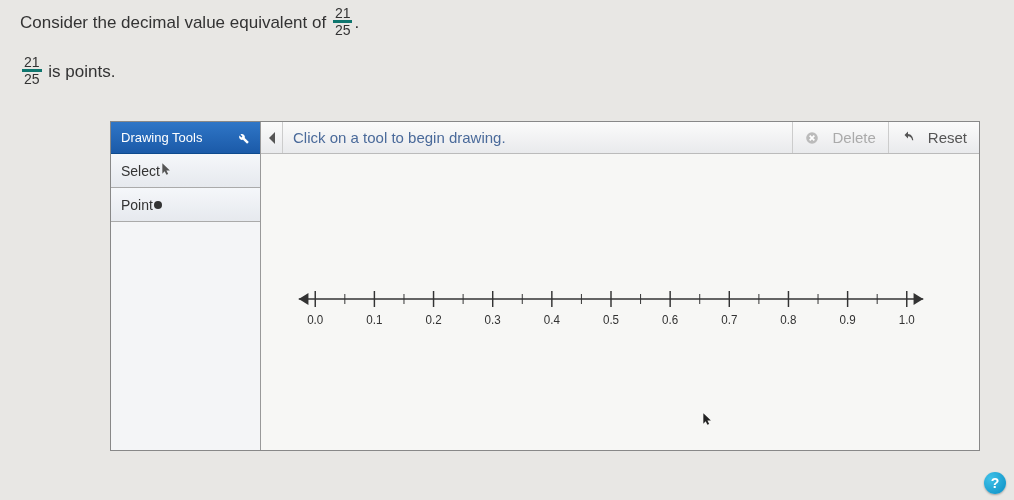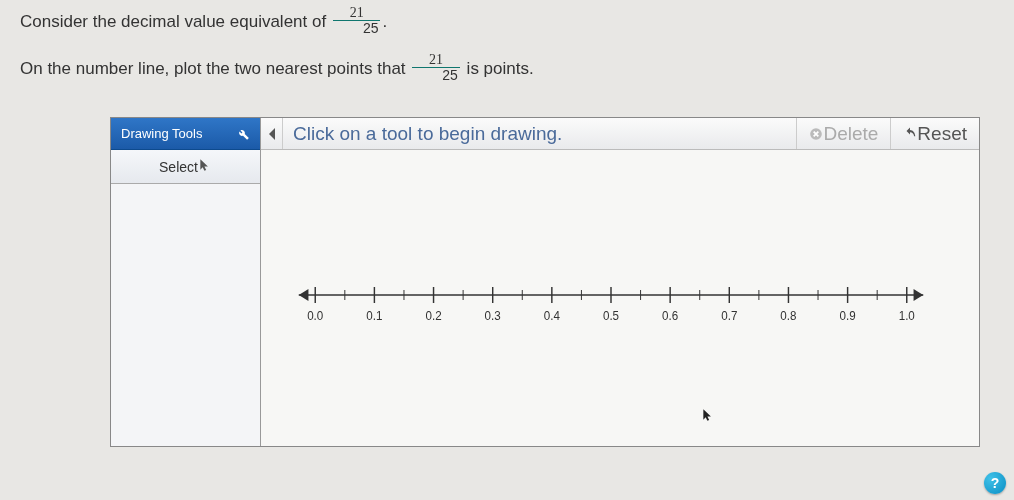--- a/index.html
+++ b/index.html
@@ -25,28 +25,26 @@
       vertical-align: middle;
       text-align: center;
       font-size: 14px;
       line-height: 1;
       position: relative;
       top: -2px;
       margin: 0 2px;
     }
     .fraction .num {
       display: block;
-      border-bottom: 1px solid #0f766e;
+      border-bottom: 3px solid #0f766e;
       padding: 0 2px;
-      font-family: Liberation Serif, serif;
     }
     .fraction .den {
       display: block;
       padding: 0 2px;
-      margin-left: 28px;
     }
     .canvas-wrap {
       margin: 0 0 0 110px;
       width: 870px;
       border: 1px solid #888;
       display: flex;
       background: #fff;
       height: 330px;
     }
     .tools-panel {
@@ -65,21 +63,21 @@
       justify-content: space-between;
       align-items: center;
       border-bottom: 1px solid #0d4a8e;
     }
     .wrench-icon svg { display: block; }
     .tool-row {
       background: linear-gradient(#f5f7fa, #e6e9ee);
       border-bottom: 1px solid #aaa;
       height: 34px;
       display: flex;
-      justify-content: center;
+      justify-content: flex-start;
       align-items: center;
       padding: 0 10px;
       font-size: 14px;
       color: #333;
       cursor: pointer;
     }
     .tools-blank {
       flex: 1;
       background: #f4f5f7;
     }
@@ -88,40 +86,40 @@
       display: flex;
       flex-direction: column;
       background: #fafafa;
     }
     .toolbar {
       height: 32px;
       background: linear-gradient(#fbfbfb, #e9eaec);
       border-bottom: 1px solid #bbb;
       display: flex;
       align-items: center;
-      font-size: 19px;
+      font-size: 15px;
     }
     .toolbar-collapse {
       width: 22px;
       height: 100%;
       display: flex;
       align-items: center;
       justify-content: center;
       border-right: 1px solid #ccc;
       cursor: pointer;
     }
     .toolbar-hint {
       flex: 1;
       padding: 0 10px;
       color: #4a6a9a;
     }
     .tb-btn {
       display: flex;
       align-items: center;
-      gap: 0;
+      gap: 13px;
       padding: 0 12px;
       height: 100%;
       border-left: 1px solid #ccc;
       color: #555;
       cursor: pointer;
       justify-content: space-between;
     }
     .tb-btn.delete { color: #aaa; }
     .tb-btn svg { display: block; }
     .canvas {
@@ -166,39 +164,47 @@
     }
   </style>
 </head>
 <body>
 
 <div class="question-area">
   <div class="question-line">
     <span>Consider the decimal value equivalent of </span><span class="fraction"><span class="num">21</span><span class="den">25</span></span><span>.</span>
   </div>
   <div class="question-line">
-    <span>On the number line, plot the two nearest points that </span><span class="fraction"><span class="num">21</span><span class="den">25</span></span><span> is points.</span>
+    <span class="fraction"><span class="num">21</span><span class="den">25</span></span><span> is points.</span>
   </div>
 </div>
 
 <div class="canvas-wrap">
   <div class="tools-panel">
     <div class="tools-header">
       <span>Drawing Tools</span>
       <span class="wrench-icon">
         <svg width="14" height="14" viewBox="0 0 24 24">
             <path fill="#fff" d="M22 19l-7-7c.6-1.7.2-3.7-1.2-5.1C12.1 5.2 9.6 4.9 7.7 6l3.3 3.3-1.7 1.7L6 7.7C4.9 9.6 5.2 12.1 6.9 13.8c1.4 1.4 3.4 1.8 5.1 1.2l7 7 3-3z"></path>
           </svg>
       </span>
     </div>
     <div class="tool-row">
       <span>Select</span>
       <span>
         <svg width="14" height="14" viewBox="0 0 24 24">
             <path fill="#555" d="M4 2l0 18 4-4 3 6 3-1.5-3-6 6 0z"></path>
+          </svg>
+      </span>
+    </div>
+    <div class="tool-row">
+      <span>Point</span>
+      <span>
+        <svg width="10" height="10" viewBox="0 0 10 10">
+            <circle cx="5" cy="5" r="4" fill="#333"></circle>
           </svg>
       </span>
     </div>
     <div class="tools-blank"></div>
   </div>
 
   <div class="main-area">
     <div class="toolbar">
       <div class="toolbar-collapse">
         <svg width="10" height="12" viewBox="0 0 10 12">

